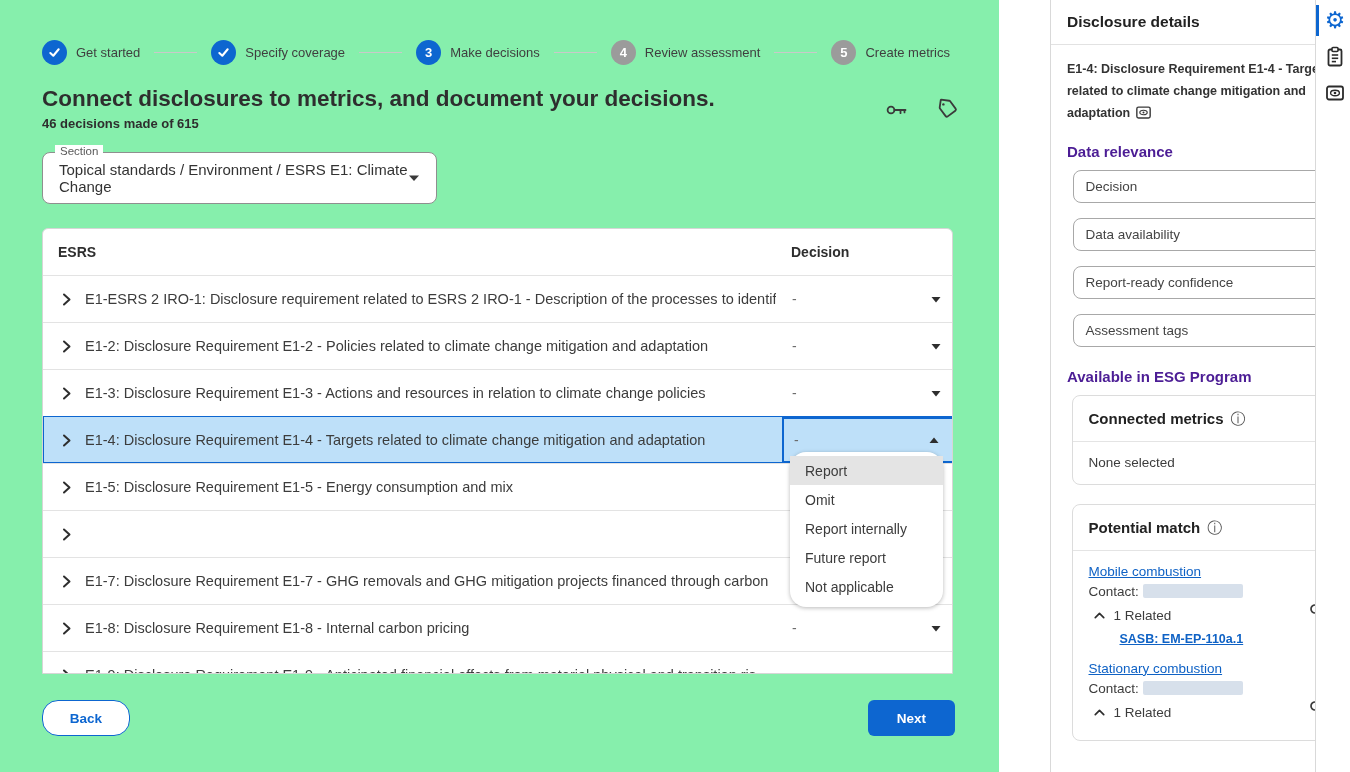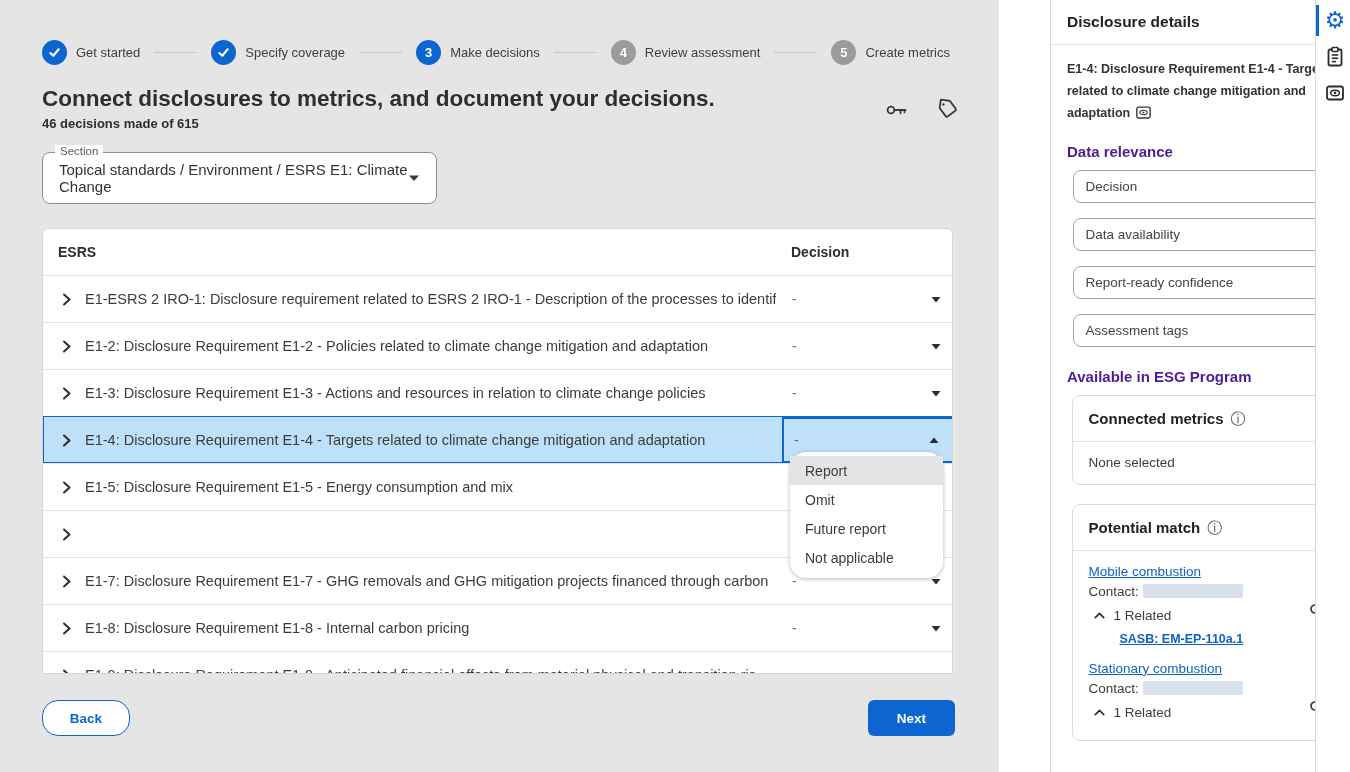--- a/index.html
+++ b/index.html
@@ -1,21 +1,21 @@
 <!DOCTYPE html>
 <html><head>
 <meta charset="utf-8">
 <style>
   * { margin:0; padding:0; box-sizing:border-box; }
   html,body { width:1350px; height:772px; overflow:hidden; background:#fff;
     font-family:"Liberation Sans", sans-serif; color:#3c3c3c; }
   .stage { position:relative; width:1350px; height:772px; }
 
   
-  .main { position:absolute; left:0; top:0; width:999px; height:772px; background:#e5e5e5; }
+  .main { position:absolute; left:0; top:0; width:999px; height:772px; background:#86efac; }
 
   
   .stepper { position:absolute; left:42px; top:40px; width:908px; display:flex; align-items:center; }
   .step { display:flex; align-items:center; gap:9px; flex:0 0 auto; }
   .step-circle { width:25px; height:25px; border-radius:50%; display:flex; align-items:center;
     justify-content:center; font-size:13px; font-weight:700; color:#fff; }
   .step-circle.done, .step-circle.active { background:#0d66d0; }
   .step-circle.upcoming { background:#9b9b9b; }
   .step-label { font-size:13px; color:#3f3f3f; white-space:nowrap; }
   .step-line { flex:1 1 auto; height:1px; background:#c9c9c9; margin:0 14px; }
@@ -328,20 +328,21 @@
                 <polygon points="0.5,1 9.5,1 5,6.5" fill="#2e2e2e"></polygon>
               </svg>
             </span>
           </span>
       </div>
     </div>
 
     <div class="decision-menu">
       <div class="opt hl">Report</div>
       <div class="opt">Omit</div>
+      <div class="opt">Report internally</div>
       <div class="opt">Future report</div>
       <div class="opt">Not applicable</div>
     </div>
 
     <button class="btn-back">Back</button>
     <button class="btn-next">Next</button>
   </div>
 
   <div class="panel">
     <div class="panel-header">Disclosure details</div>

